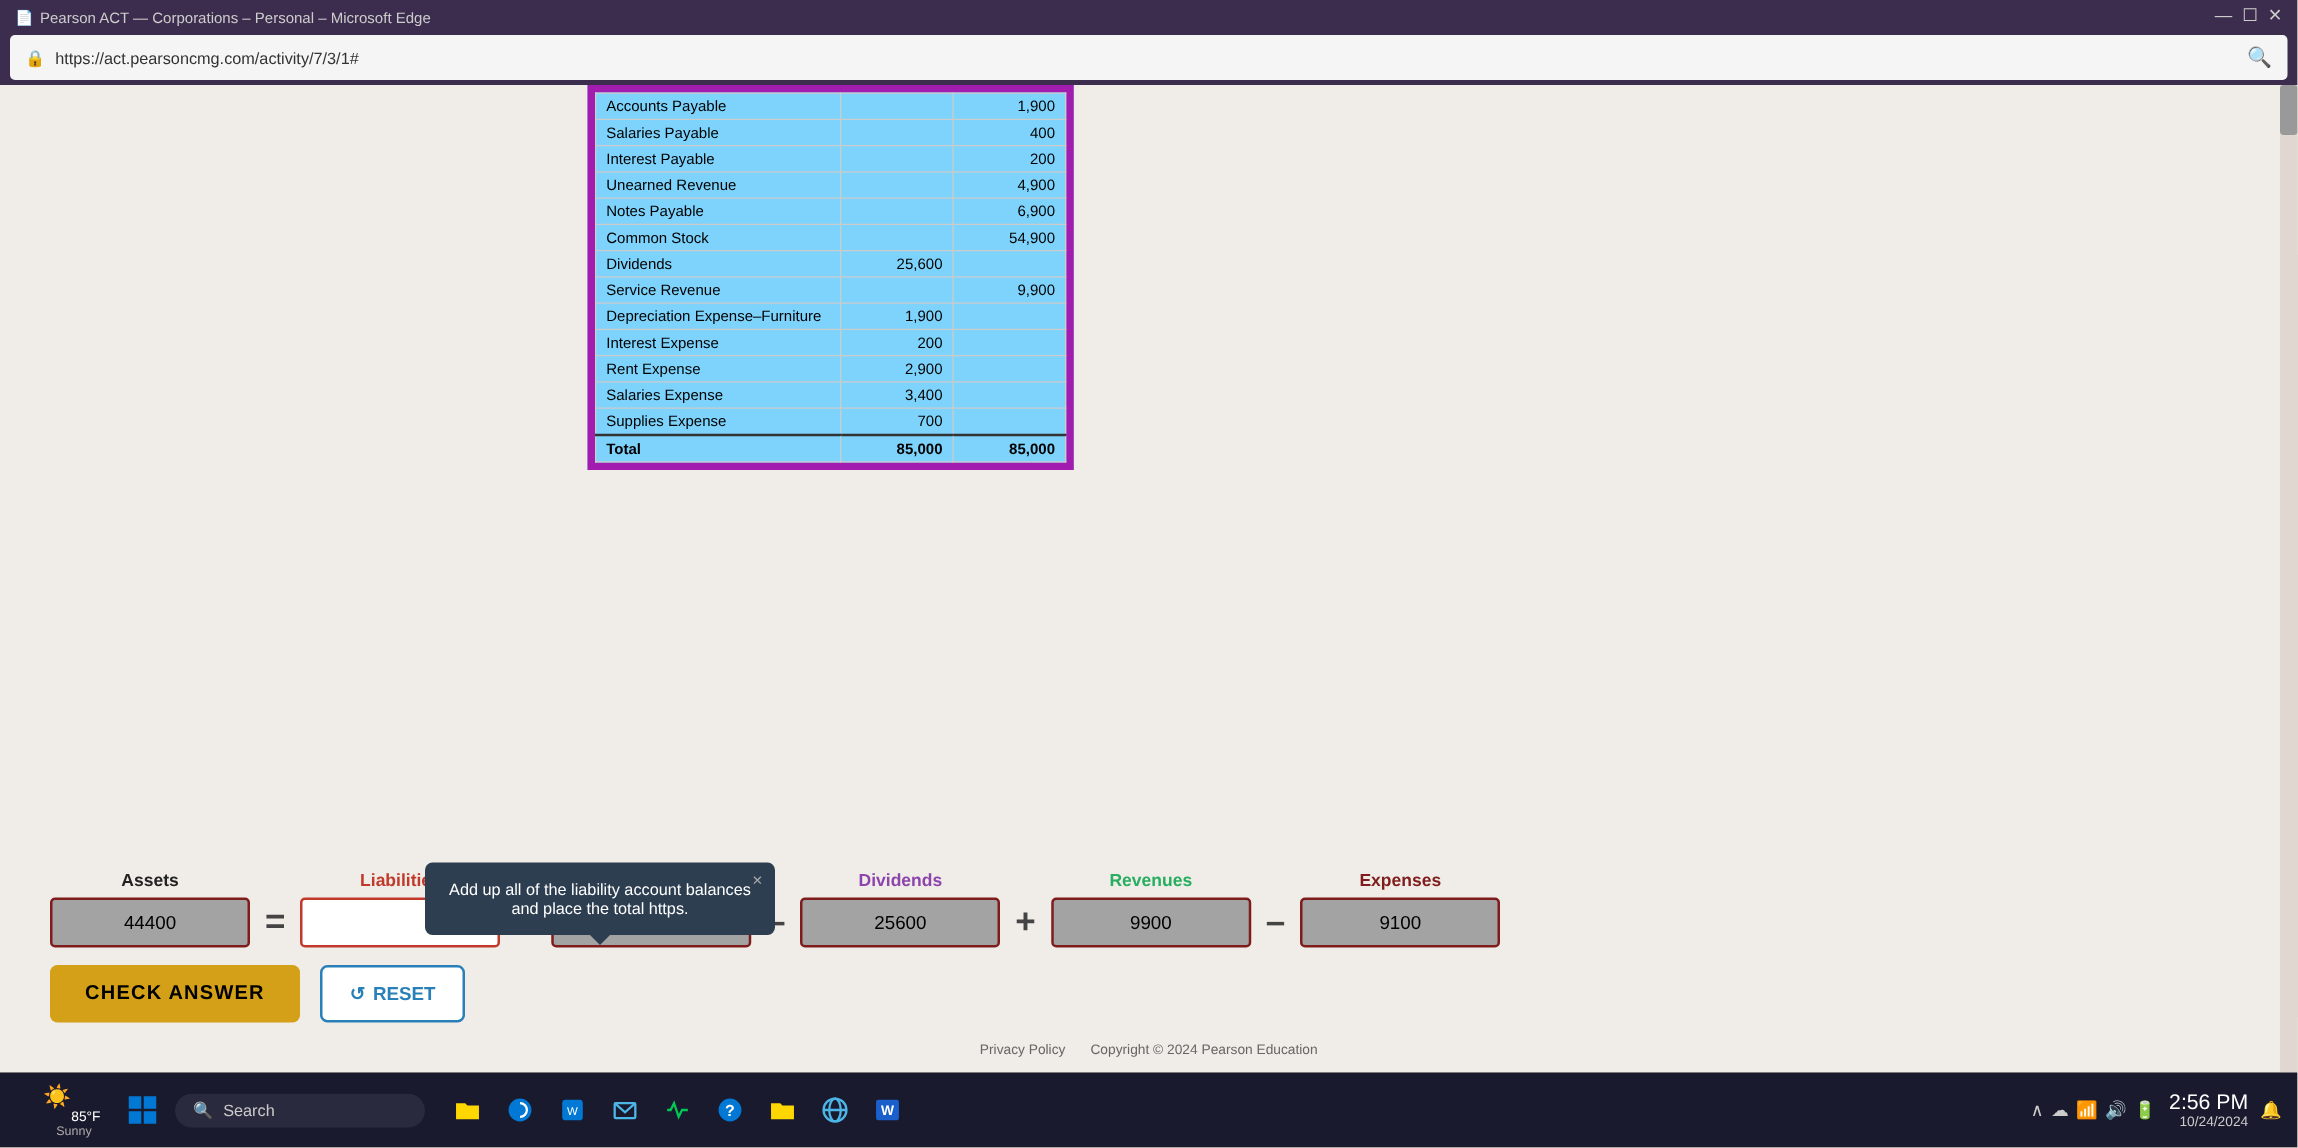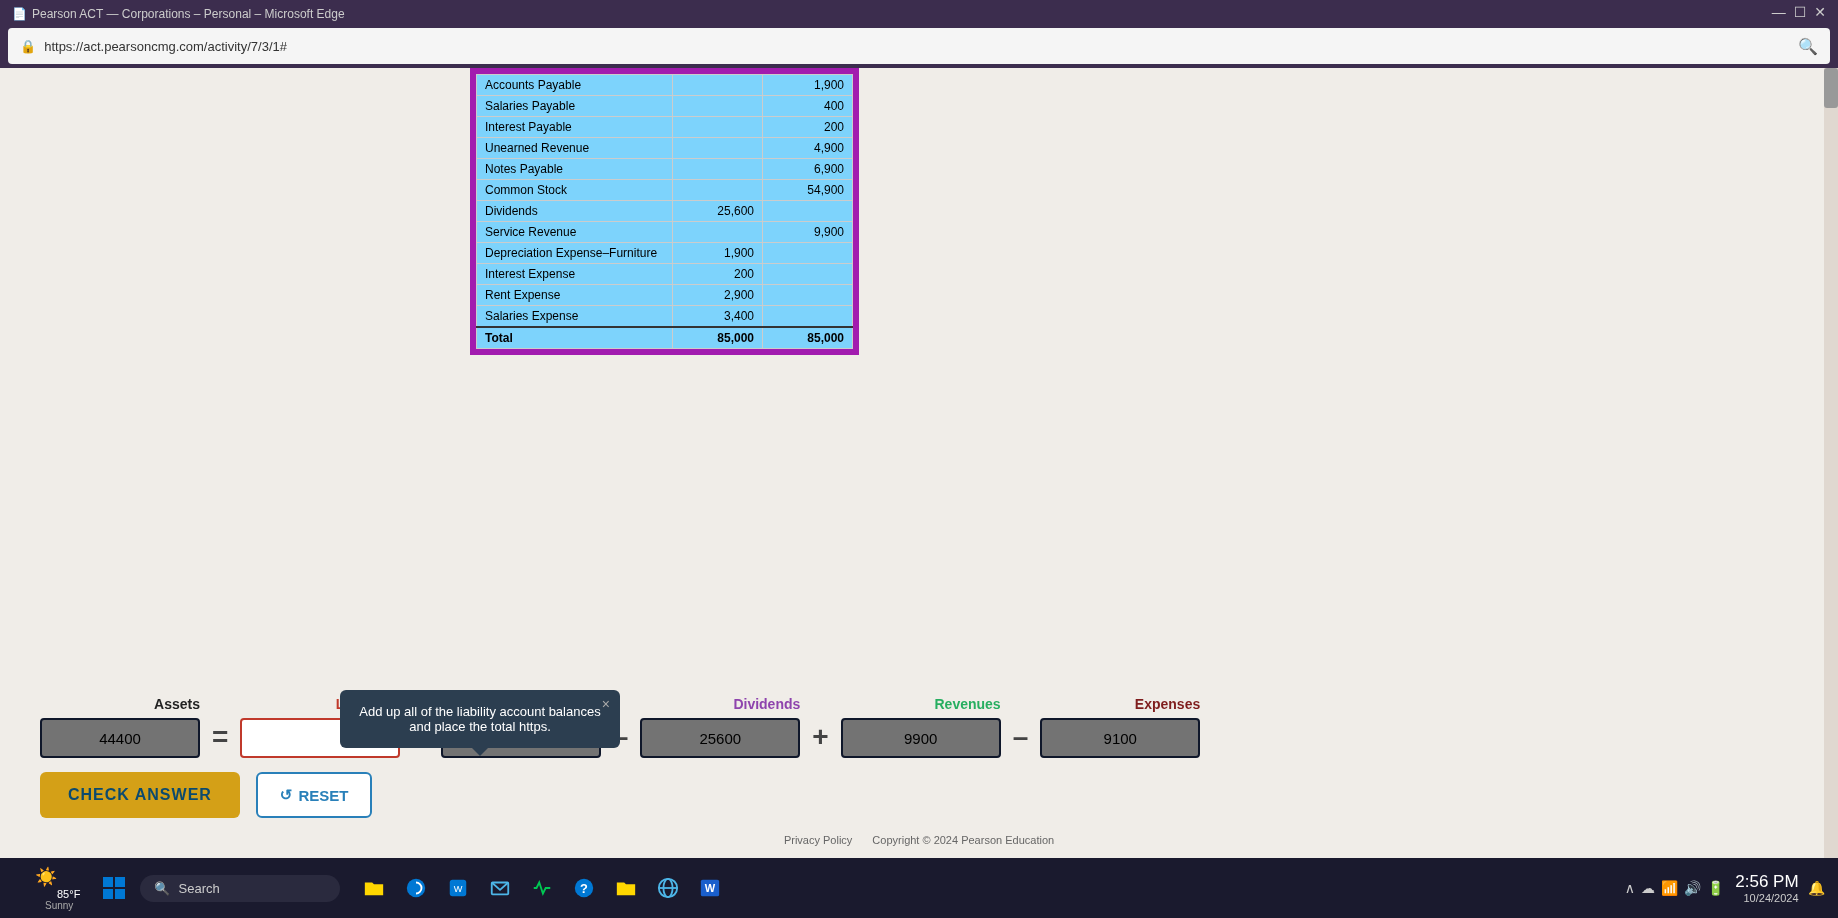--- a/index.html
+++ b/index.html
@@ -119,42 +119,42 @@
       left: 40px;
       right: 40px;
       display: flex;
       align-items: center;
       gap: 12px;
     }
 
     .eq-group {
       display: flex;
       flex-direction: column;
-      align-items: flex-end;
+      align-items: center;
     }
     .eq-label {
       font-size: 14px;
       font-weight: bold;
       color: #222;
       margin-bottom: 6px;
     }
     .eq-label.liabilities { color: #c0392b; }
     .eq-label.common-stock { color: #2980b9; }
     .eq-label.dividends { color: #8e44ad; }
     .eq-label.revenues { color: #27ae60; }
     .eq-label.expenses { color: #7f1d1d; }
 
     .eq-input {
       width: 160px;
       height: 40px;
-      border: 2px solid #0f172a;
+      border: 2px solid #7f1d1d;
       border-radius: 4px;
       text-align: center;
       font-size: 15px;
-      background: #737373;
+      background: #a3a3a3;
       padding: 4px 8px;
       outline: none;
     }
     .eq-input.highlighted {
       border: 2px solid #c0392b;
       background: #fff;
     }
 
     .eq-operator {
       font-size: 28px;
@@ -168,21 +168,21 @@
       position: absolute;
       bottom: 40px;
       left: 40px;
       display: flex;
       gap: 16px;
       align-items: center;
     }
 
     .check-answer-btn {
       background: #d4a017;
-      color: #0c4a6e;
+      color: #000000;
       border: none;
       border-radius: 6px;
       padding: 14px 28px;
       font-size: 16px;
       font-weight: bold;
       cursor: pointer;
       letter-spacing: 1px;
     }
     .reset-btn {
       background: #fff;
@@ -463,20 +463,25 @@
         <tr>
           <td>Rent Expense</td>
           <td class="amount">2,900</td>
           <td class="amount"></td>
         </tr>
         <tr>
           <td>Salaries Expense</td>
           <td class="amount">3,400</td>
           <td class="amount"></td>
         </tr>
+        <tr>
+          <td>Supplies Expense</td>
+          <td class="amount">700</td>
+          <td class="amount"></td>
+        </tr>
         <tr class="total-row">
           <td>Total</td>
           <td class="amount">85,000</td>
           <td class="amount">85,000</td>
         </tr>
       </tbody>
     </table>
   </div>
 
   <div class="equation-area">

